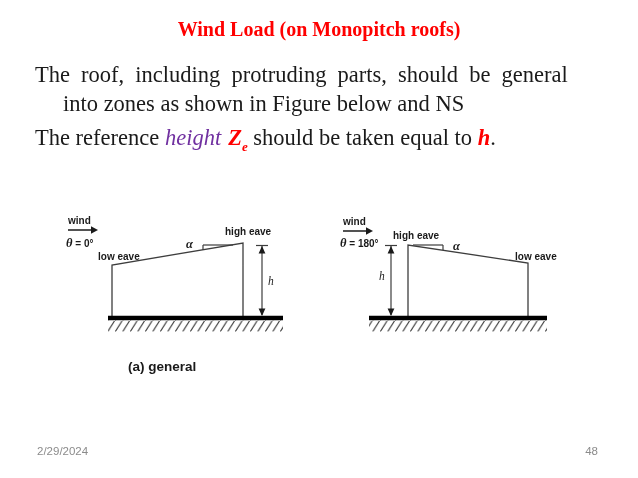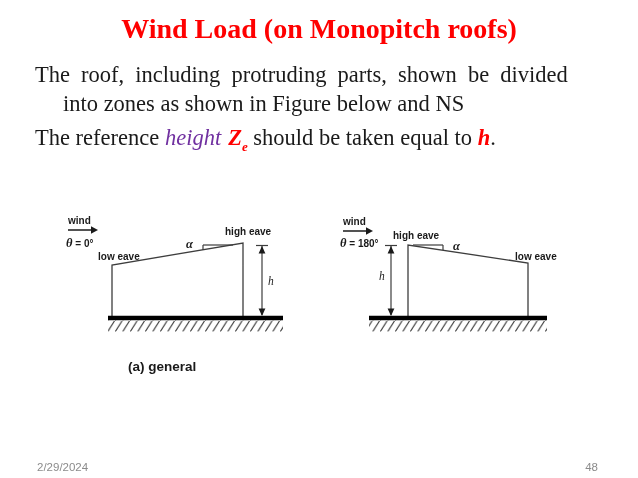--- a/index.html
+++ b/index.html
@@ -2,35 +2,35 @@
 <html style="--title_red: #FF0000; --highlight_purple: #7030A0; --highlight_red: #FF0000; --body_black: #1a1a1a; --footer_gray: #8b8b8b; --diagram_line: #3d3d3d; --ground_black: #000000;"><head>
 <meta charset="utf-8">
 <style>
   html,body { margin:0; padding:0; background:#fff; }
   .slide {
     position:relative; width:638px; height:478px; background:#ffffff;
     font-family:"Liberation Serif", serif; overflow:hidden;
   }
   .title {
     position:absolute; top:10px; left:0; width:100%; margin:0;
-    text-align:center; font-size:28px; font-weight:bold;
+    text-align:center; font-size:20px; font-weight:bold;
     color:var(--title_red); line-height:38px;
   }
   .para { position:absolute; margin:0; font-size:22.5px; color:var(--body_black); }
   .p1 { top:61px; left:35px; width:575px; line-height:28.5px; }
   .p1 .l1 { display:block; word-spacing:5.5px; white-space:nowrap; }
   .p1 .l2 { display:block; padding-left:28px; }
   .p2 { top:124px; left:35px; width:580px; line-height:28px; }
   .hl-purple { color:var(--highlight_purple); font-weight:normal; font-style:italic; }
   .hl-red { color:var(--highlight_red); font-weight:bold; font-style:italic; }
   .z-symbol { margin-left:7px; }
   sub.hl-red { font-size:13px; line-height:0; }
   .footer-date, .footer-page {
     position:absolute; top:445px; font-family:"Liberation Sans", sans-serif;
-    font-size:11.5px; color:var(--footer_gray);margin-top:16px;
+    font-size:11.5px; color:var(--footer_gray);
   }
   .footer-date { left:37px; }
   .footer-page { right:40px; }
   svg.diagram { position:absolute; }
   #diagram-left  { left:40px;  top:200px; }
   #diagram-right { left:335px; top:200px; }
   svg text {
     font-family:"Liberation Sans", sans-serif; font-size:10px;
     font-weight:600; fill:#1a1a1a;
   }
@@ -51,21 +51,21 @@
   .head    { fill:#1a1a1a; }
 </style>
 </head>
 <body>
 
 <div class="slide">
 
   <h1 class="title">Wind Load (on Monopitch roofs)</h1>
 
   <p class="para p1">
-    <span class="l1">The roof, including protruding parts, shown be divided</span>
+    <span class="l1">The roof, including protruding parts, should be general</span>
     <span class="l2">into zones as shown in Figure below and NS</span>
   </p>
 
   <p class="para p2"><span>The reference </span><span class="hl-purple">height</span><span class="hl-red z-symbol">Z</span><sub class="hl-red">e</sub><span> should be taken equal to </span><span class="hl-red">h</span><span>.</span></p>
 
   <svg id="diagram-left" class="diagram" width="250" height="185" viewBox="0 0 250 185">
     <defs>
       <pattern id="hatchL" patternUnits="userSpaceOnUse" width="7.5" height="11">
         <line x1="0" y1="11" x2="7" y2="0" stroke="#333" stroke-width="1.1"></line>
       </pattern>

